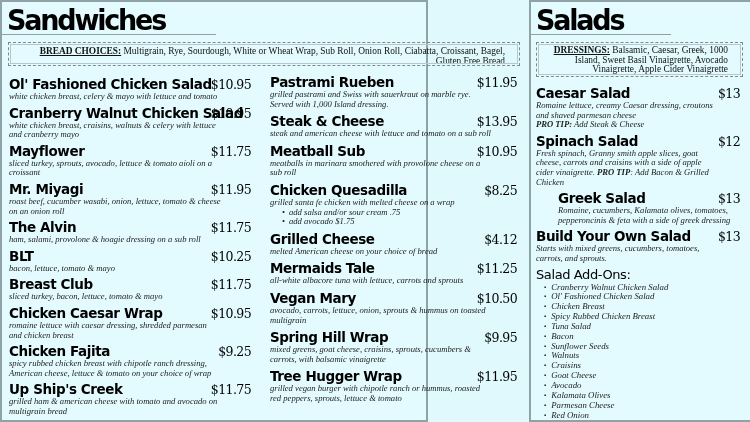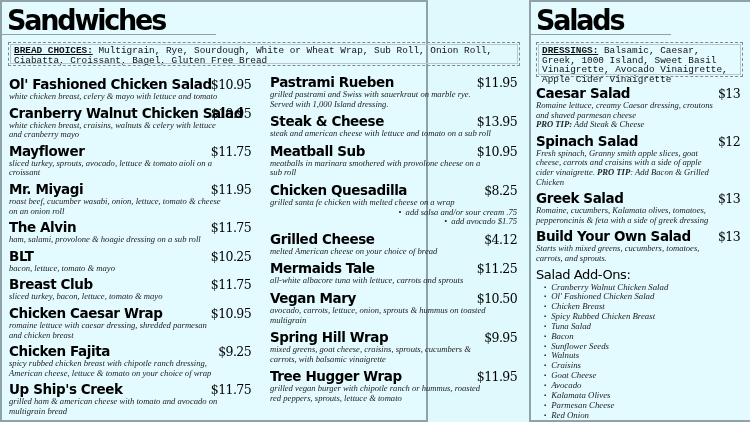--- a/index.html
+++ b/index.html
@@ -6,30 +6,30 @@
   html, body { width: 750px; height: 422px; overflow: hidden; background: #dff9fc; }
   body { position: relative; font-family: "DejaVu Serif", serif; color: #111; }
 
   .panel { position: absolute; top: 0; background: #e3fbfe; border: 2px solid #8fa3a6; }
   #sandwich-panel { left: 0; width: 428px; height: 422px; }
   #salad-panel { left: 529px; width: 257px; height: 422px; }
 
   .section-title { position: absolute; font-family: "DejaVu Sans", sans-serif; font-weight: bold; font-size: 27px; letter-spacing: -2.2px; line-height: 1; color: #000; transform: scaleY(1.08); transform-origin: top left; }
   .title-rule { position: absolute; height: 0; border-top: 1px solid #8fa3a6; }
 
-  .choices-box { position: absolute; border: 1px dashed #7d8b8d; outline: 1px solid #b8c7c9; outline-offset: -3px; text-align: left; font-family: Liberation Mono, monospace; font-size: 9.4px; line-height: 10px; padding: 3px 5px; color: #111; }
+  .choices-box { position: absolute; border: 1px dashed #7d8b8d; outline: 1px solid #b8c7c9; outline-offset: -3px; text-align: right; font-family: Liberation Serif, serif; font-size: 9.4px; line-height: 10px; padding: 3px 14px; color: #111; }
   .choices-box .label { font-weight: bold; text-decoration: underline; }
 
   .col { position: absolute; }
   .item { position: relative; }
   .item-name { font-family: "DejaVu Sans", sans-serif; font-weight: bold; font-size: 13.5px; letter-spacing: -0.4px; line-height: 16px; color: #000; white-space: nowrap; }
   .item-price { position: absolute; right: 0; top: 1px; font-family: "DejaVu Serif", serif; font-size: 12.5px; letter-spacing: -0.6px; line-height: 16px; color: #000; }
   .item-desc { font-family: "Liberation Serif", serif; font-style: italic; font-size: 8.6px; line-height: 9.6px; color: #222; }
   .item-desc b { font-weight: bold; }
-  .extras { list-style: none; margin-left: 12px; font-family: "Liberation Serif", serif; font-style: italic; font-size: 8.6px; line-height: 9.6px; color: #222; text-align: right; }
+  .extras { list-style: none; margin-left: 12px; font-family: "Liberation Serif", serif; font-style: italic; font-size: 8.6px; line-height: 9.6px; color: #222; }
   .extras li::before { content: "•"; font-style: normal; margin-right: 4px; }
 
   .addons-title { font-family: "DejaVu Sans", sans-serif; font-weight: normal; font-size: 13px; letter-spacing: -0.4px; line-height: 16px; color: #000; }
   .addons-list { list-style: none; margin-left: 8px; font-family: "Liberation Serif", serif; font-style: italic; font-size: 8.8px; line-height: 9.85px; color: #222; }
   .addons-list li::before { content: "▪"; font-style: normal; font-size: 6px; margin-right: 5px; vertical-align: 1px; }
 </style>
 </head>
 <body>
 
 <div class="panel" id="sandwich-panel">
@@ -155,21 +155,21 @@
       <div class="item" style="margin-bottom: 3px;">
         <div class="item-name">Caesar Salad</div>
         <div class="item-price">$13</div>
         <div class="item-desc" style="width: 178px;"><span>Romaine lettuce, creamy Caesar dressing, croutons and shaved parmesan cheese</span><br><b>PRO TIP:</b><span> Add Steak &amp; Cheese</span></div>
       </div>
       <div class="item" style="margin-bottom: 3px;">
         <div class="item-name">Spinach Salad</div>
         <div class="item-price">$12</div>
         <div class="item-desc" style="width: 178px;"><span>Fresh spinach, Granny smith apple slices, goat cheese, carrots and craisins with a side of apple cider vinaigrette. </span><b>PRO TIP</b><span>: Add Bacon &amp; Grilled Chicken</span></div>
       </div>
-      <div class="item" style="margin-bottom: 3px;">
+      <div class="item" style="margin-bottom: 3px; margin-left: 22px;">
         <div class="item-name">Greek Salad</div>
         <div class="item-price">$13</div>
         <div class="item-desc" style="width: 178px;"><span>Romaine, cucumbers, Kalamata olives, tomatoes, pepperoncinis &amp; feta with a side of greek dressing</span></div>
       </div>
       <div class="item" style="margin-bottom: 3px;">
         <div class="item-name">Build Your Own Salad</div>
         <div class="item-price">$13</div>
         <div class="item-desc" style="width: 178px;"><span>Starts with mixed greens, cucumbers, tomatoes, carrots, and sprouts.</span></div>
       </div>
       <div>

